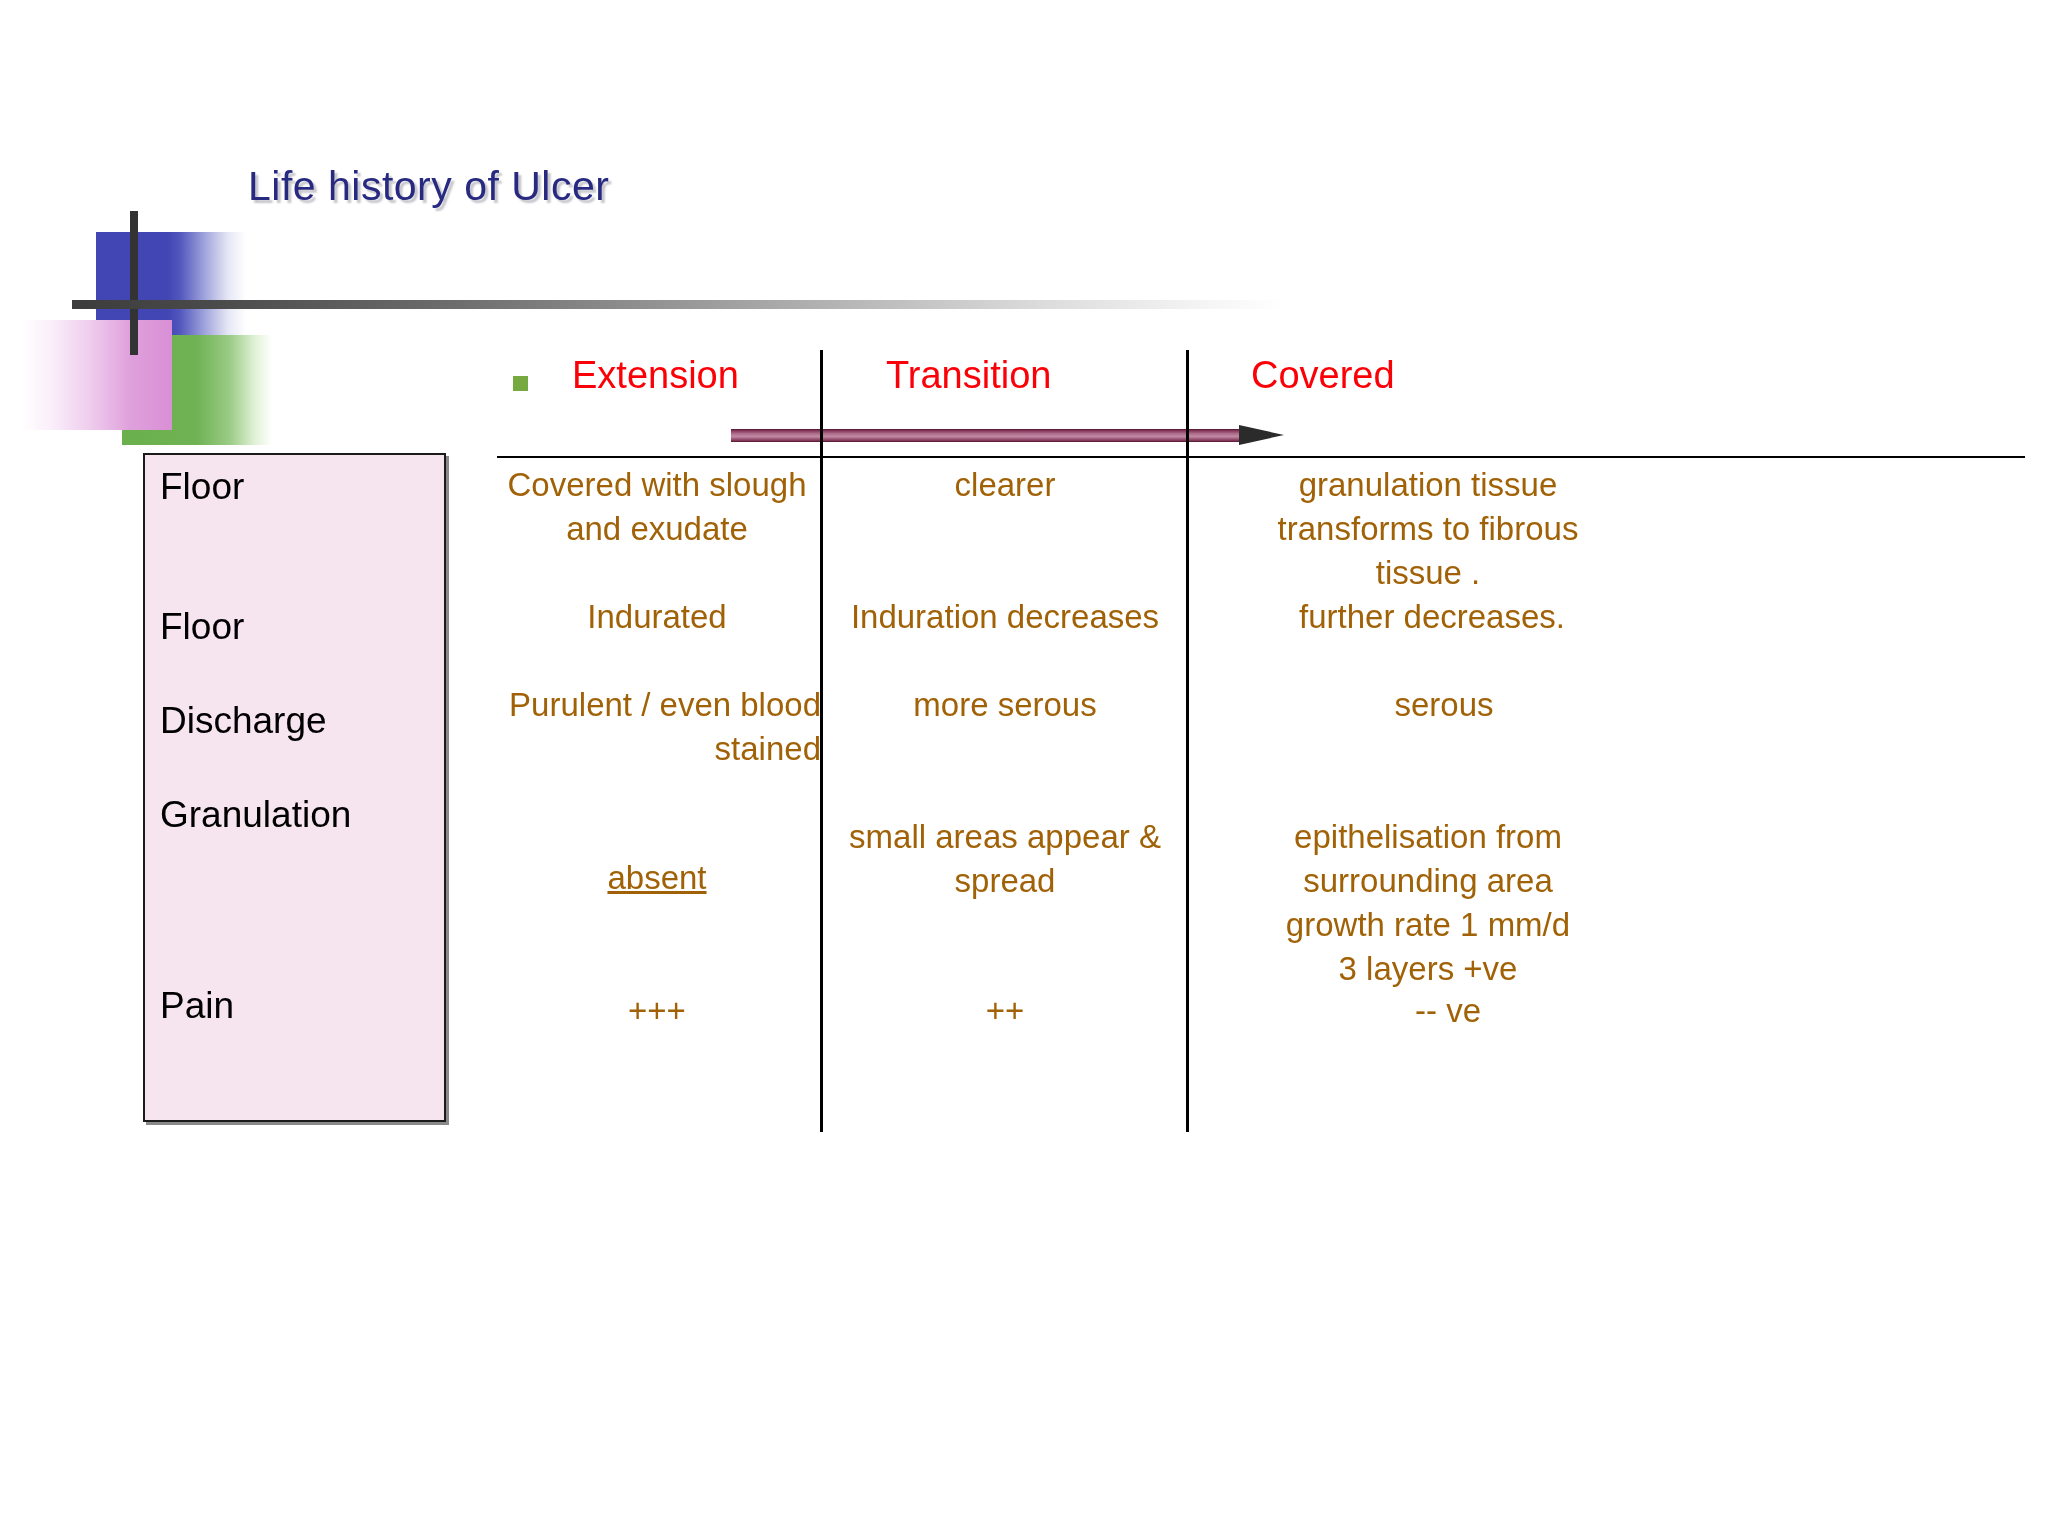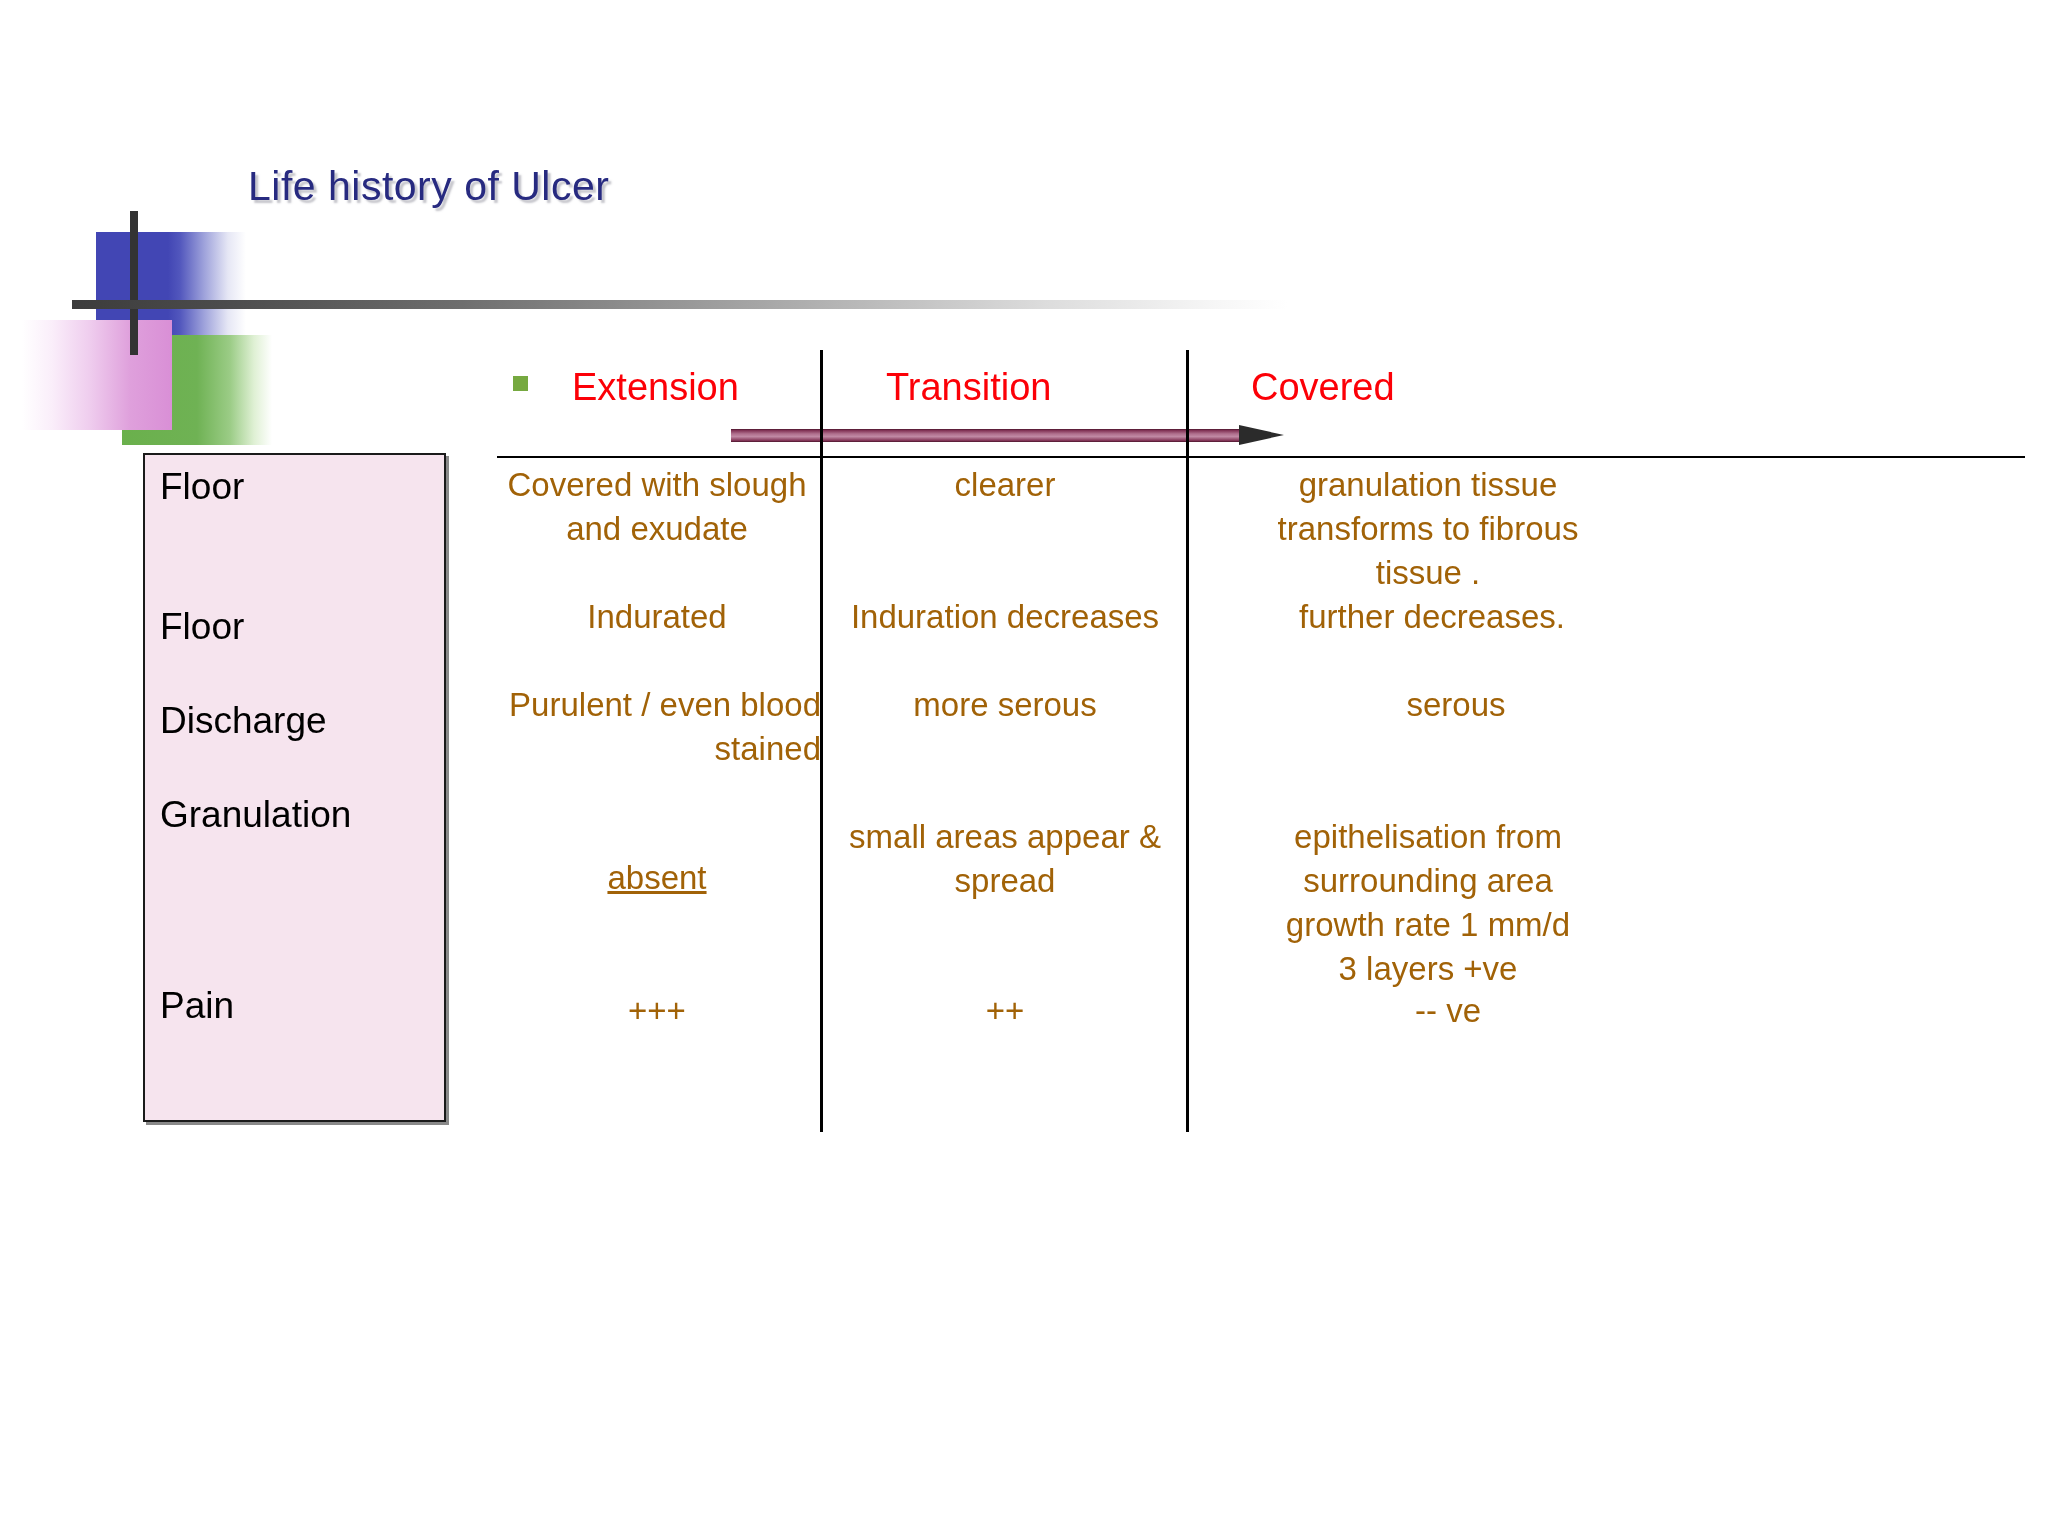--- a/index.html
+++ b/index.html
@@ -76,21 +76,21 @@
     font-size: 41px;
     color: #272a80;
     letter-spacing: 0.5px;
     text-shadow: 3px 3px 2px rgba(150,150,160,0.55);
     white-space: nowrap;
   }
 
   
   .col-header {
     position: absolute;
-    top: 366px;
+    top: 354px;
     font-size: 38px;
     color: #fc0007;
     white-space: nowrap;
   }
   #hdr-extension { left: 572px; }
   #hdr-transition { left: 886px; }
   #hdr-repair { left: 1251px; }
 
   #hdr-bullet {
     position: absolute;
@@ -228,21 +228,21 @@
 transforms to fibrous
  tissue .</div>
 
 <div class="cell col-a ta-c" style="top:595px;">Indurated</div>
 <div class="cell col-b ta-c" style="top:595px;">Induration decreases</div>
 <div class="cell col-c ta-l" style="top:595px; left:1232px;">further  decreases.</div>
 
 <div class="cell col-a ta-r" style="top:683px; left:497px; width:317px;">Purulent / even blood
 stained</div>
 <div class="cell col-b ta-c" style="top:683px;">more serous</div>
-<div class="cell col-c ta-l" style="top:683px; left:1244px;margin-left:12px;">serous</div>
+<div class="cell col-c ta-l" style="top:683px; left:1244px;">serous</div>
 
 <div class="cell col-a ta-c" style="top:856px;text-decoration:underline;">absent</div>
 <div class="cell col-b ta-c" style="top:815px;">small areas appear &amp;
  spread</div>
 <div class="cell col-c ta-l" style="top:815px; left:1228px;">epithelisation from
  surrounding area
  growth rate 1 mm/d
   3 layers  +ve</div>
 
 <div class="cell col-a ta-c" style="top:989px;">+++</div>

